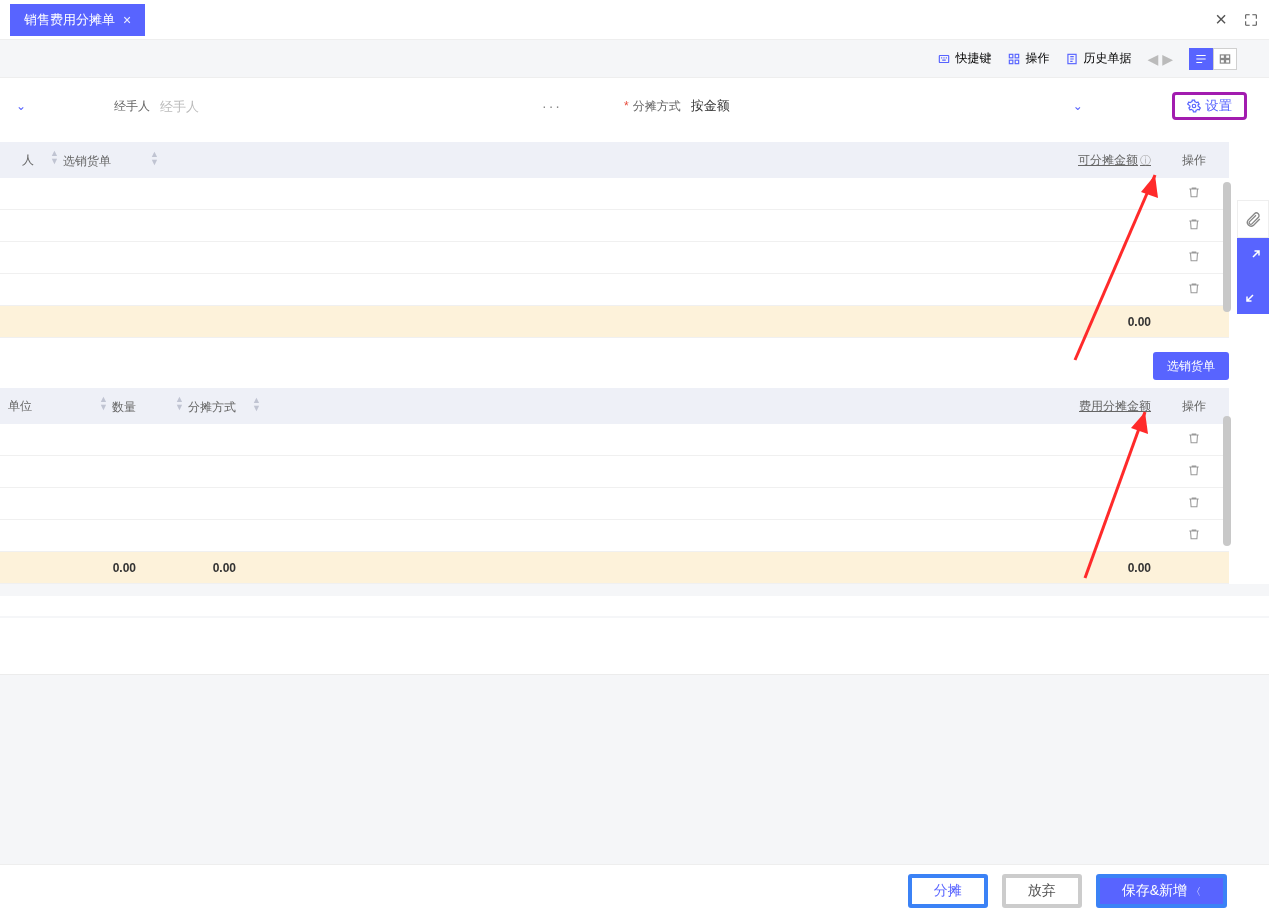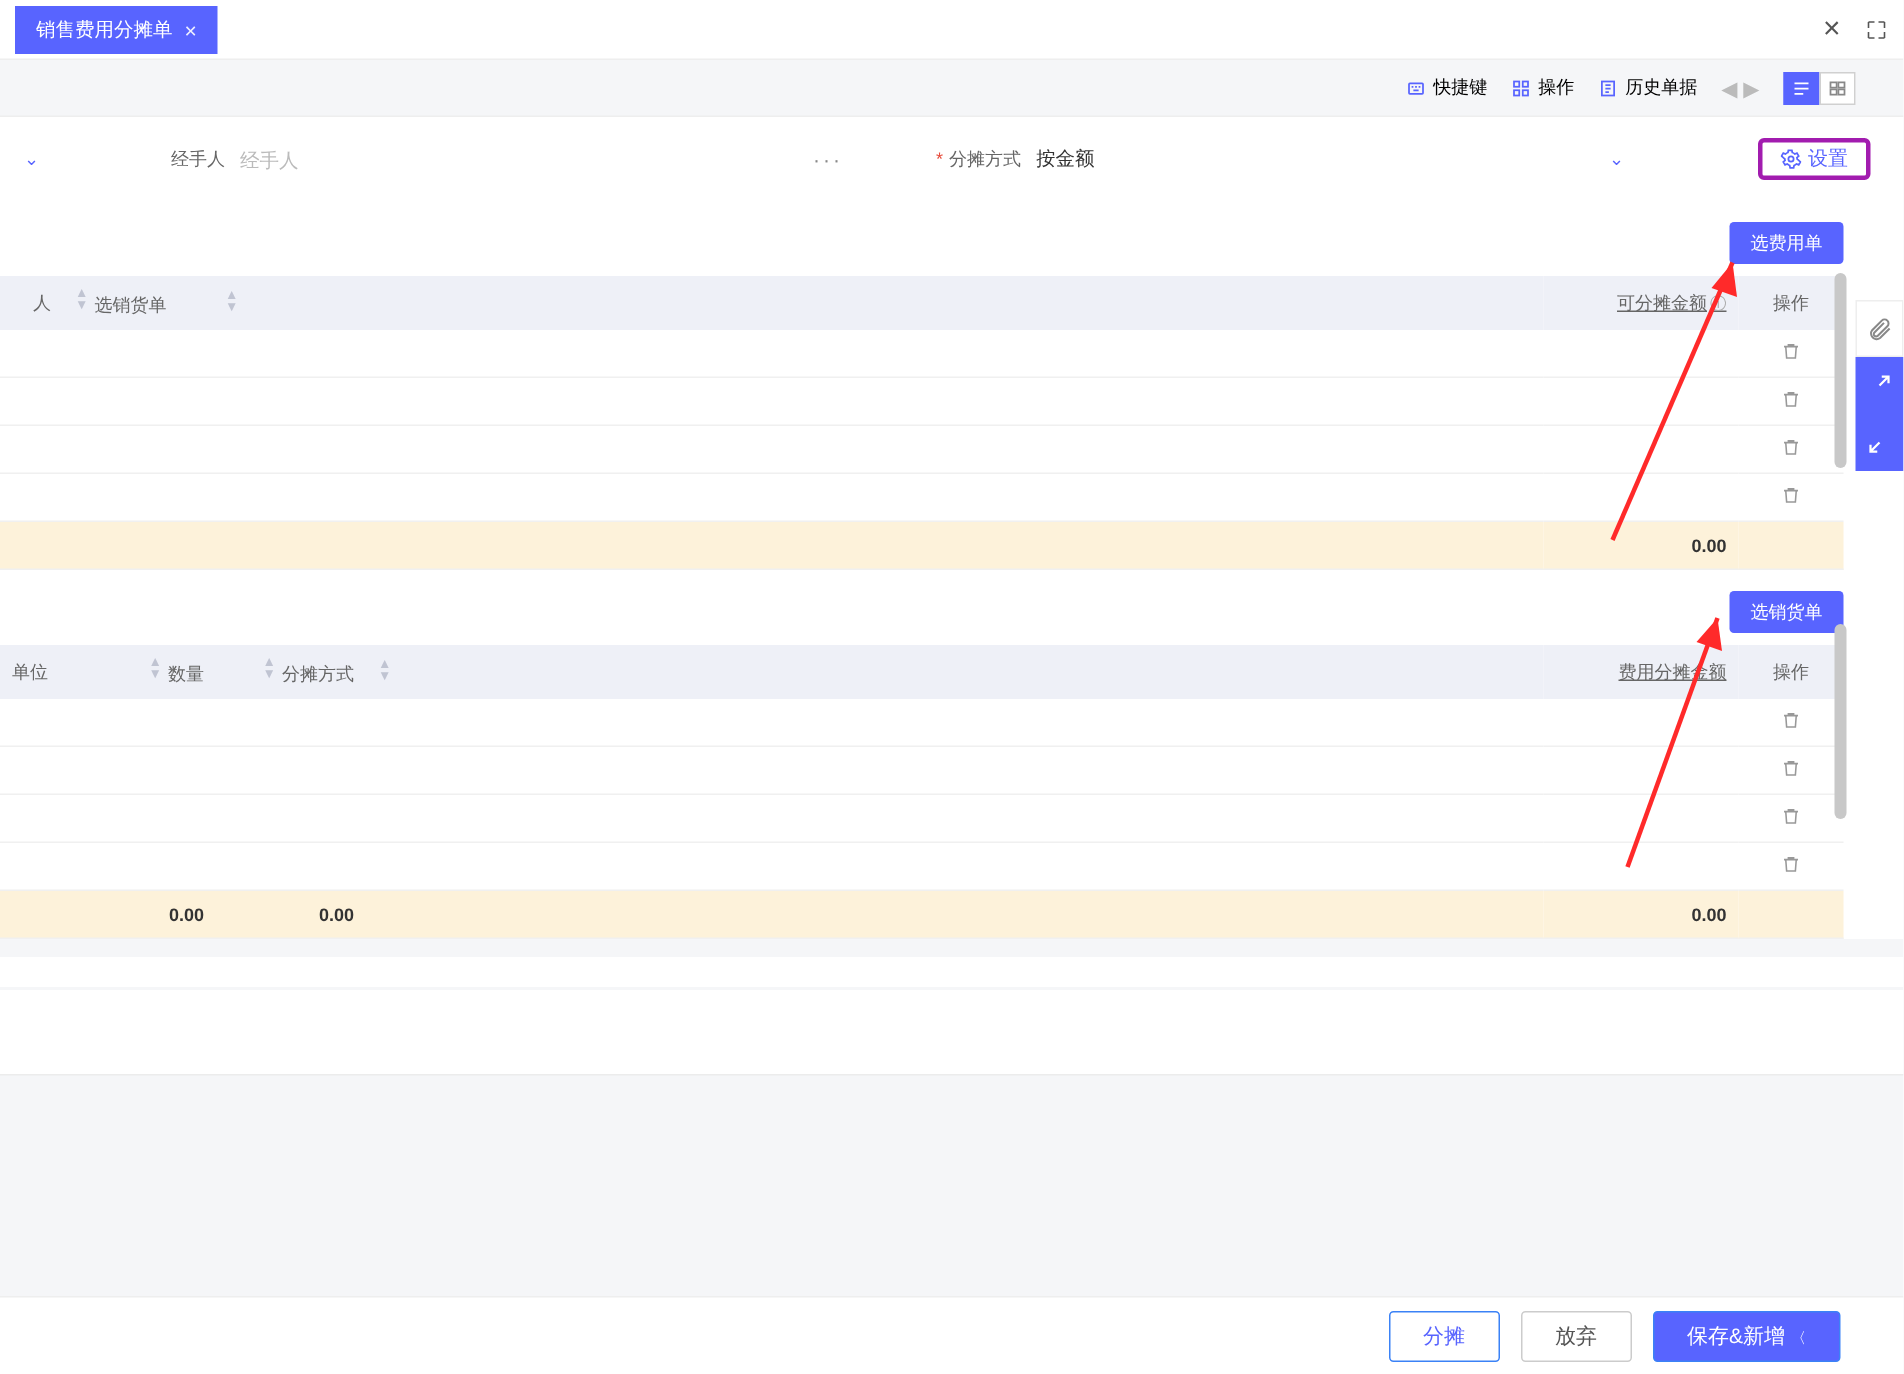--- a/index.html
+++ b/index.html
@@ -93,21 +93,21 @@
   .blank2{height:56px; background:#fff; margin-top:2px;}
   .divider{height:1px; background:#ececec;}
 
   
   .footer {
     position:absolute; bottom:0; left:0; right:0;
     height:52px; background:#fff; border-top:1px solid #eee;
     display:flex; align-items:center; justify-content:flex-end; gap:14px; padding-right:42px;
   }
   .btn {
-    height:34px; padding:0 22px; border:1px solid #3b82f6; background:#fff; color:#5864ff; border-radius:3px; cursor:pointer; font-size:14px;
+    height:34px; padding:0 22px; border:4px solid #3b82f6; background:#fff; color:#5864ff; border-radius:3px; cursor:pointer; font-size:14px;
   }
   .btn.gray{ border-color:#ccc; color:#555;}
   .btn.solid{ background:#5864ff; color:#fff;}
   .btn.solid .up{ font-size:10px; margin-left:4px;}
 
   
   .right-rail{ position:absolute; right:0; top:200px; display:flex; flex-direction:column; gap:0;}
   .rail-attach{ width:32px; height:38px; background:#fff; display:flex; align-items:center; justify-content:center; color:#888; cursor:pointer; border:1px solid #eee;}
   .rail-blue{ width:32px; height:38px; background:#5864ff; color:#fff; display:flex; align-items:center; justify-content:center; cursor:pointer;}
   .rail-blue svg, .rail-attach svg{ width:18px; height:18px;}
@@ -198,23 +198,20 @@
         <circle cx="12" cy="12" r="3"></circle>
         <path d="M19 12a7 7 0 0 0-.2-1.7l2-1.6-2-3.4-2.4 1a7 7 0 0 0-2.9-1.7L13 2h-4l-.5 2.6a7 7 0 0 0-2.9 1.7l-2.4-1-2 3.4 2 1.6A7 7 0 0 0 5 12a7 7 0 0 0 .2 1.7l-2 1.6 2 3.4 2.4-1a7 7 0 0 0 2.9 1.7L11 22h4l.5-2.6a7 7 0 0 0 2.9-1.7l2.4 1 2-3.4-2-1.6A7 7 0 0 0 19 12z"></path>
       </svg>
     <span>设置</span>
   </button>
 </div>
 
 <div class="tables-wrap">
 
 <div class="section" style="padding-left:0;">
-  <div class="section-btn-row">
-    <button class="primary-btn">选费用单</button>
-  </div>
   <table class="tbl">
     <thead>
       <tr>
         <th class="col-narrow cR"><span>人</span></th>
         <th class="col-name"><span class="sort">▲<br>▼</span><span>选销货单</span></th>
         <th><span class="sort">▲<br>▼</span></th>
         <th class="col-last cR"><span>可分摊金额</span><span class="help-ic">ⓘ</span></th>
         <th class="op"><span>操作</span></th>
       </tr>
     </thead>

